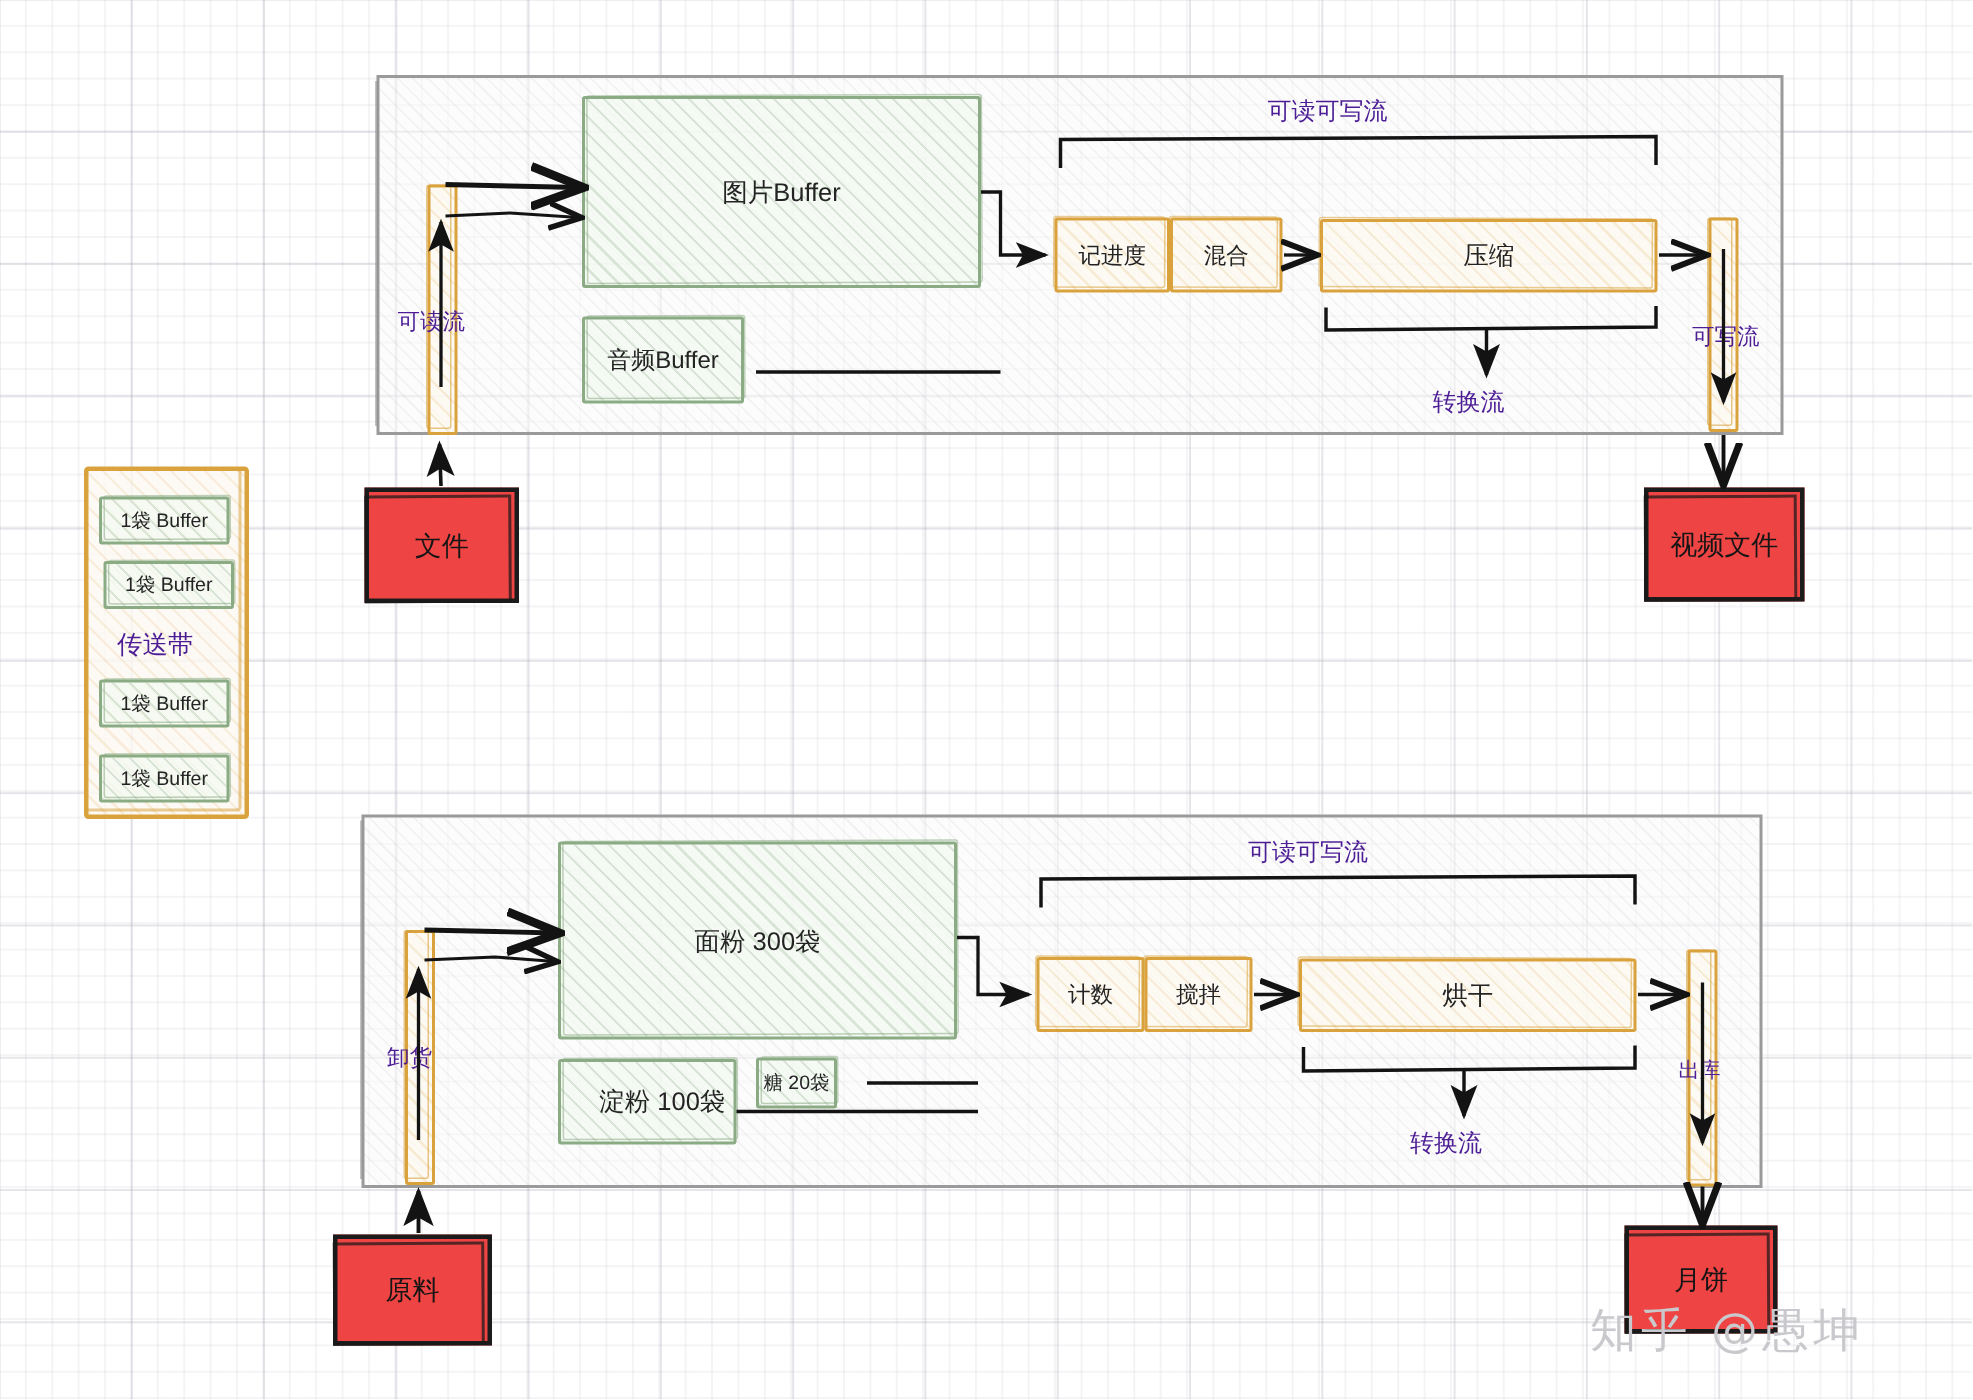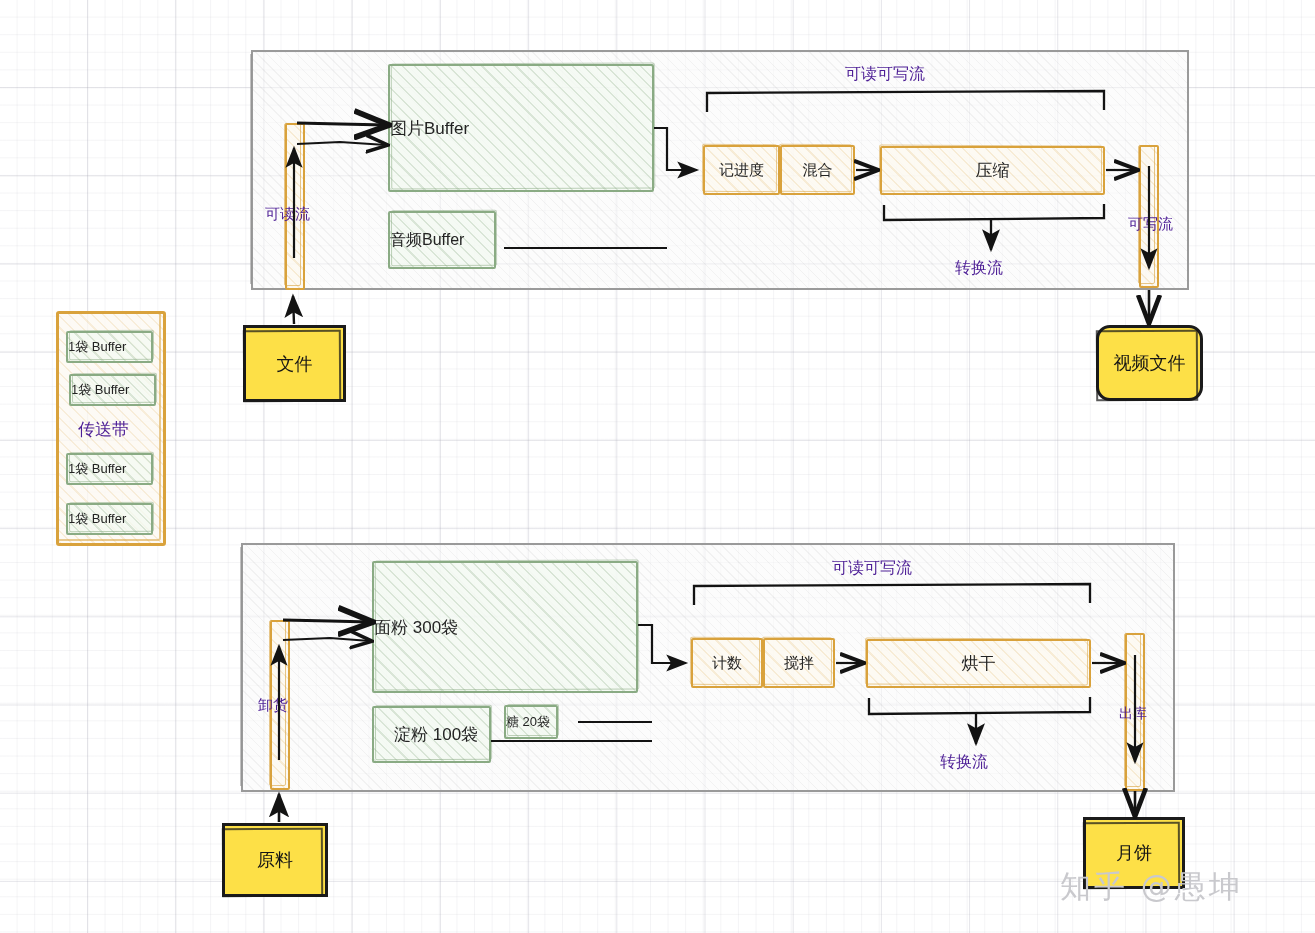--- a/index.html
+++ b/index.html
@@ -43,21 +43,21 @@
   }
 
   
   .green-box{
     position:absolute;box-sizing:border-box;
     border:2px solid #8aab84;
     background-image:repeating-linear-gradient(45deg,
         rgba(138,171,132,.26) 0px, rgba(138,171,132,.26) 1.5px,
         rgba(255,255,255,0) 1.5px, rgba(255,255,255,0) 8px);
     background-color:rgba(243,249,242,.75);
-    display:flex;align-items:center;justify-content:flex-start;
+    display:flex;align-items:center;justify-content:center;
     color:#232323;
     border-radius:2px;
   }
   .green-box .ghost{
     content:"";position:absolute;left:1px;right:-3px;top:-3px;bottom:1px;
     border:1.4px solid rgba(138,171,132,.55);border-radius:2px;pointer-events:none;
     transform:rotate(-.25deg);
   }
 
   
@@ -75,21 +75,21 @@
   .orange-box .ghost{
     position:absolute;left:-3px;right:1px;top:-3px;bottom:1px;
     border:1.4px solid rgba(217,162,60,.55);border-radius:2px;pointer-events:none;
     transform:rotate(.3deg);
   }
 
   
   .white-box{
     position:absolute;box-sizing:border-box;
     border:3px solid #1b1b1b;
-    background:#fde047;
+    background:#ef4444;
     display:flex;align-items:center;justify-content:center;
     color:#151515;
   }
   .white-box .ghost{
     position:absolute;left:-3px;right:2px;top:2px;bottom:-3px;
     border:2px solid rgba(25,25,25,.72);pointer-events:none;
     transform:rotate(-.35deg);
   }
 
   
@@ -194,21 +194,21 @@
 
 <div class="stream-bar" style="left:1139px;top:145px;width:20px;height:143px;">
   <span class="ghost"></span>
 </div>
 <div class="lbl lbl-cn" style="left:1128px;top:215px;font-size:15px;">可写流</div>
 
 <div class="white-box" style="left:243px;top:325px;width:103px;height:77px;font-size:18px;">
   <span class="ghost"></span>
   <span>文件</span>
 </div>
-<div class="white-box" style="left:1096px;top:325px;width:107px;height:76px;font-size:18px;border-radius:14px;">
+<div class="white-box" style="left:1096px;top:325px;width:107px;height:76px;font-size:18px;">
   <span class="ghost"></span>
   <span>视频文件</span>
 </div>
 
 <div class="container-box" style="left:241px;top:543px;width:934px;height:249px;"></div>
 
 <div class="stream-bar" style="left:270px;top:620px;width:20px;height:170px;">
   <span class="ghost"></span>
 </div>
 <div class="lbl lbl-cn" style="left:258px;top:696px;font-size:15px;">卸货</div>

